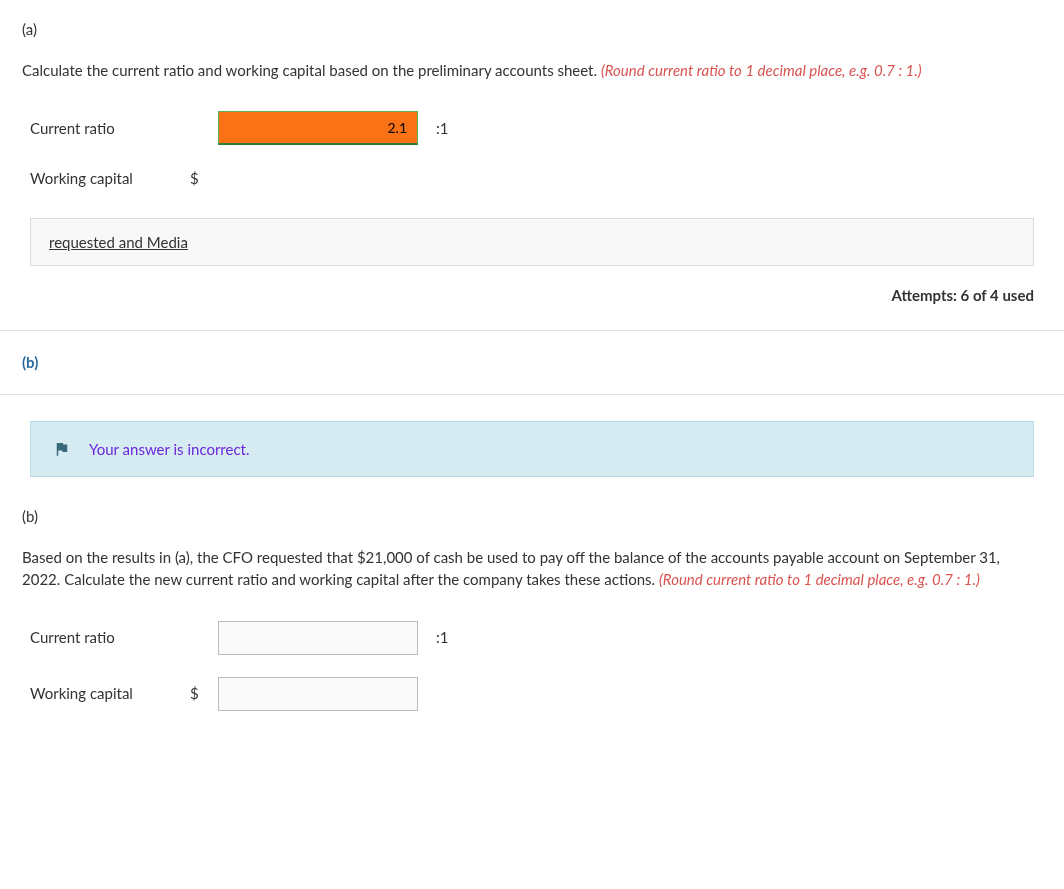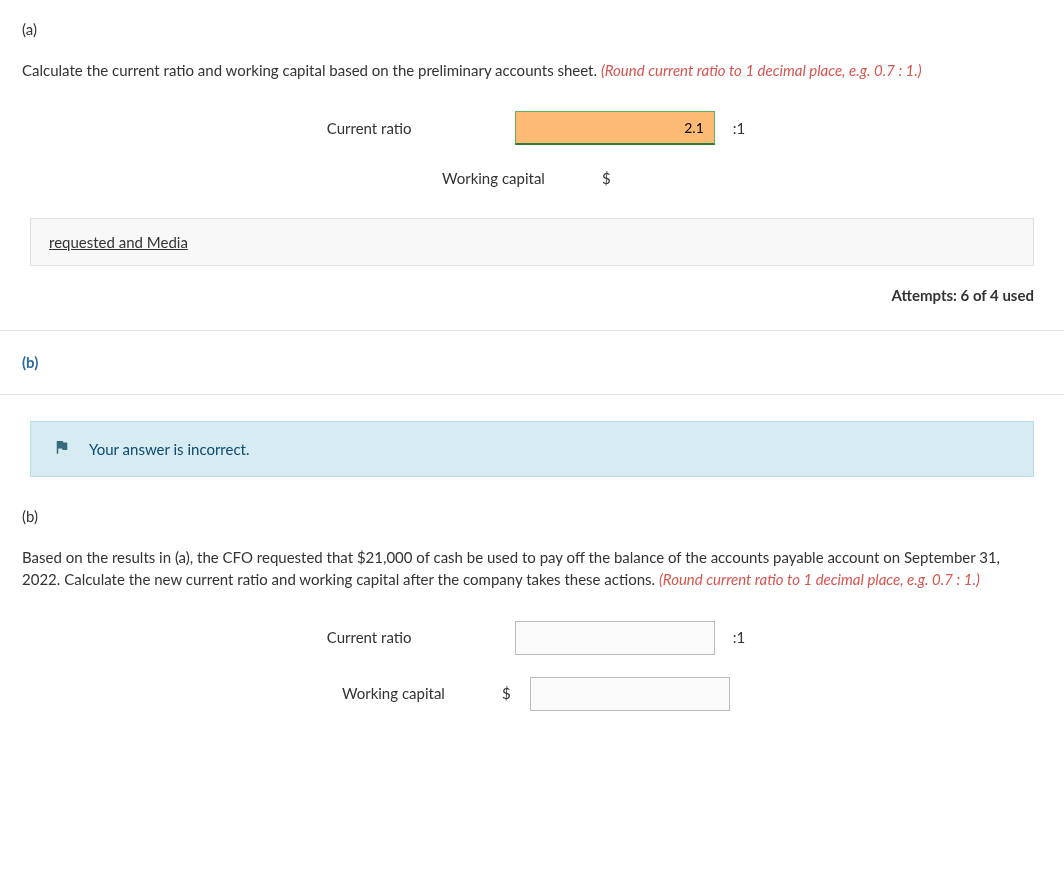--- a/index.html
+++ b/index.html
@@ -24,21 +24,20 @@
   .red-italic {
     color: #d9534f;
     font-style: italic;
     font-weight: 400;
   }
   .field-row {
     display: flex;
     align-items: center;
     margin-bottom: 22px;
     padding-left: 8px;
-    justify-content: center;
   }
   .field-label {
     width: 160px;
     color: #333;
   }
   .currency-sign {
     width: 28px;
     color: #333;
   }
   .spacer-sign {
@@ -50,21 +49,21 @@
     border: 1px solid #bbb;
     padding: 4px 10px;
     font-size: 14px;
     text-align: right;
     background: #fafafa;
     font-family: inherit;
   }
   .answer-input.correct {
     border: 1px solid #5bb55b;
     border-bottom: 2px solid #2e7d32;
-    background: #fdba74;
+    background: #f97316;
   }
   .suffix {
     margin-left: 18px;
     color: #333;
   }
   .etext-button {
     display: block;
     width: calc(100% - 16px);
     margin: 28px 8px 8px 8px;
     padding: 14px 18px;
@@ -93,23 +92,23 @@
     padding-left: 22px;
     color: #2d6b9f;
     font-weight: 700;
   }
   .feedback-box {
     background: #d6ebf2;
     border: 1px solid #b8dce6;
     padding: 16px 22px;
     margin: 0 8px 28px 8px;
     display: flex;
-    align-items: flex-start;
+    align-items: center;
     gap: 18px;
-    color: #0c4a6e;
+    color: #6d28d9;
   }
   .flag-icon svg { display: block; }
 </style>
 </head>
 <body>
 
 <div>
   <div class="part-label">(a)</div>
 
   <div class="instruction">

